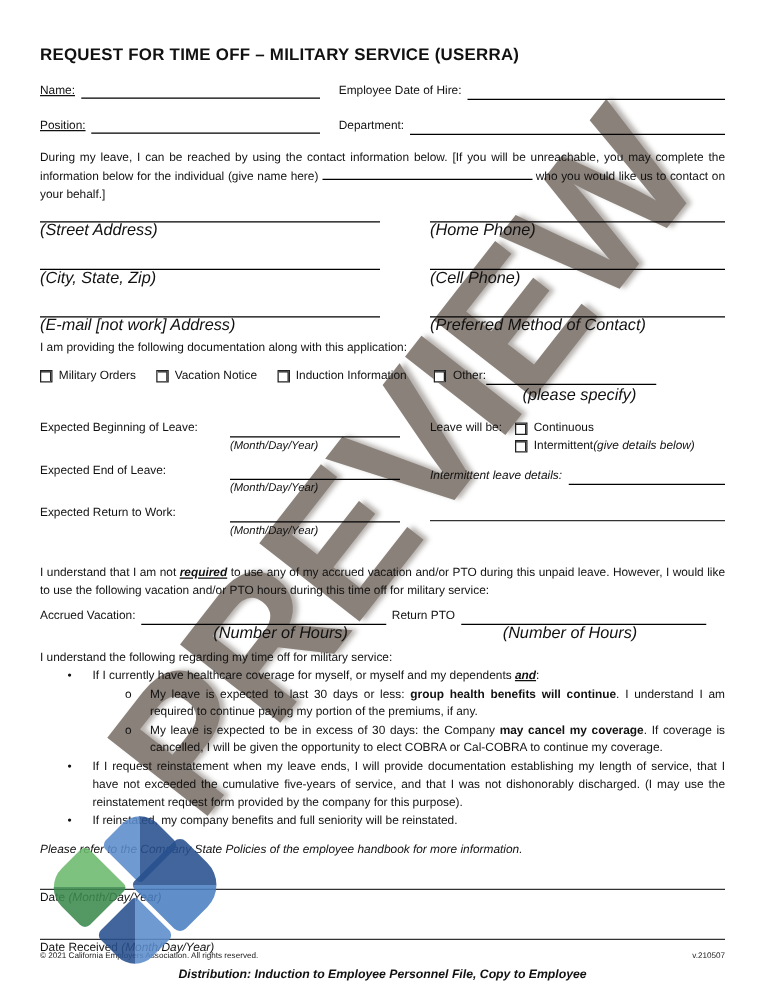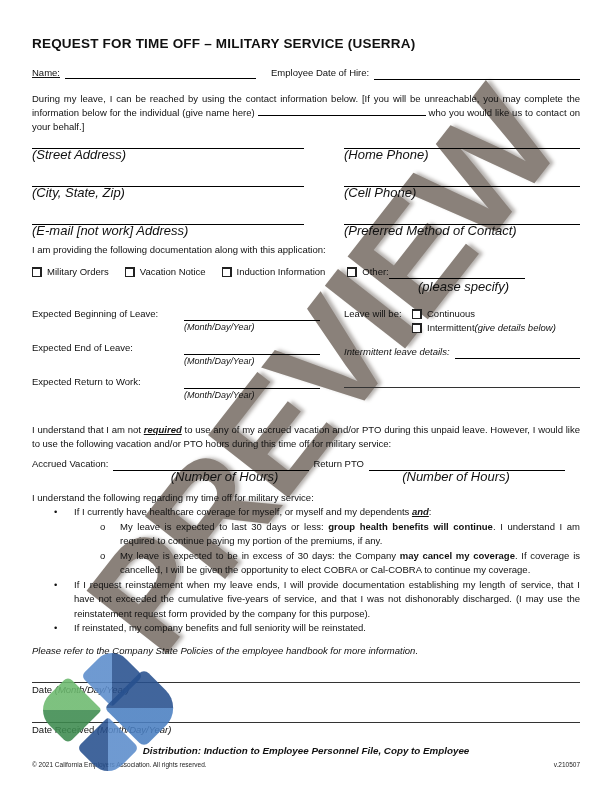--- a/index.html
+++ b/index.html
@@ -76,20 +76,30 @@
       <div class="cl">
         <span class="lbl">Name:</span>
         <span class="fill"></span>
       </div>
       <div class="cr">
         <span class="lbl">Employee Date of Hire:</span>
         <span class="fill"></span>
       </div>
     </div>
 
+    <div class="cols2" style="margin-top:14px;">
+      <div class="cl">
+        <span class="lbl">Position:</span>
+        <span class="fill"></span>
+      </div>
+      <div class="cr">
+        <span class="lbl">Department:</span>
+        <span class="fill"></span>
+      </div>
+    </div>
 
     <p class="para" style="margin-top:12px;"><span>During my leave, I can be reached by using the contact information below. [If you will be unreachable, you may complete the information below for the individual (give name here)</span>
       <span class="inline-line"></span>
       <span>who you would like us to contact on your behalf.]</span></p>
 
     <div class="cgrid">
       <div class="ccol left">
         <div class="cline"></div>
         <div class="cap">(Street Address)</div>
         <div class="cline"></div>

